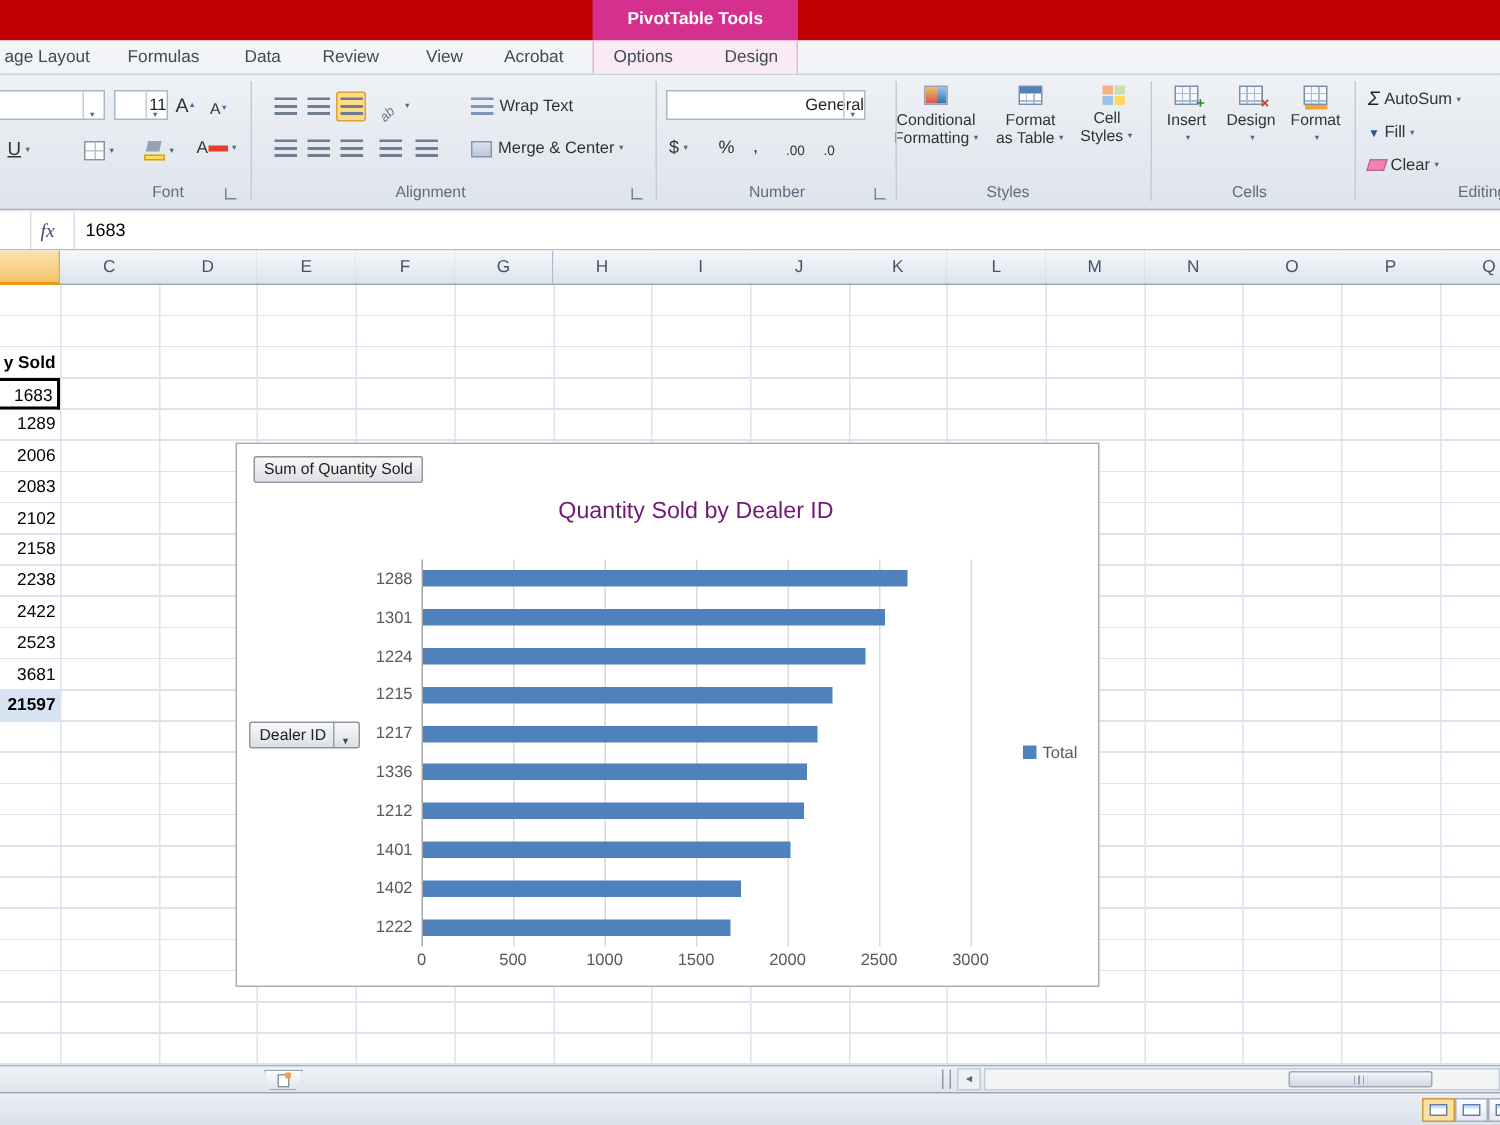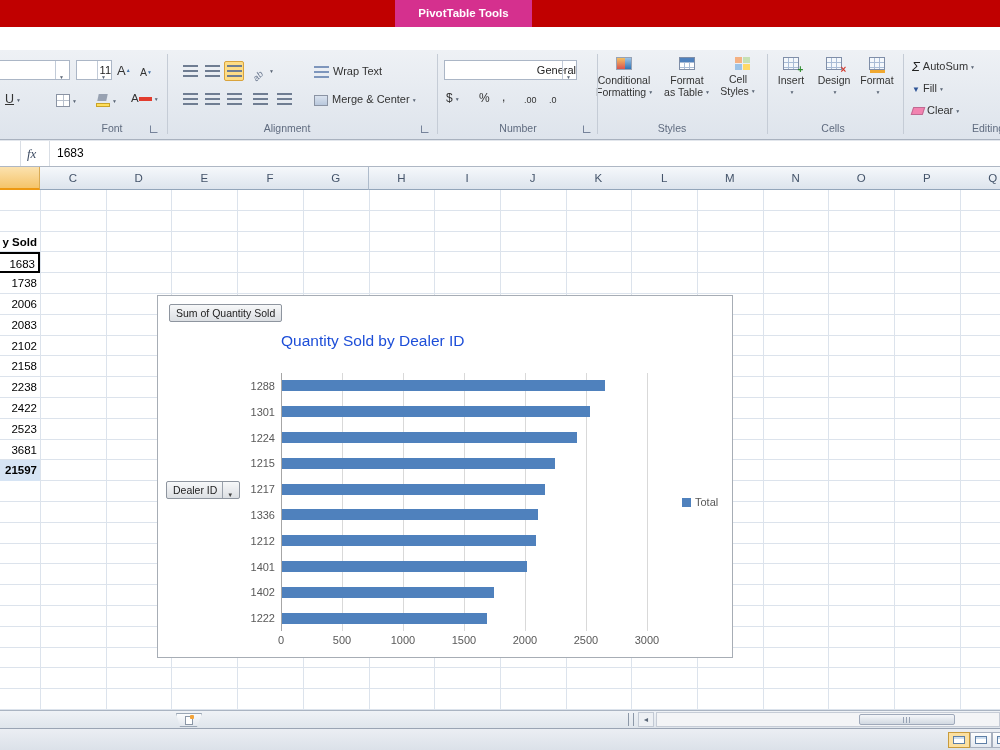--- a/index.html
+++ b/index.html
@@ -114,21 +114,21 @@
   
   #chart{position:absolute;left:157px;top:128px;width:576px;height:363px;background:#fff;
          border:1px solid #A7ADB5;box-sizing:border-box;z-index:5;}
   .fieldbtn{position:absolute;height:18px;background:linear-gradient(#F7F8F9,#DCDFE3);
             border:1px solid #8E959F;border-radius:2px;font-size:10.5px;color:#222;line-height:16px;
             box-sizing:border-box;padding:0 6px;white-space:nowrap;}
   #fb-value{left:11px;top:8px;}
   #fb-axis{left:8px;top:185px;padding-right:22px;}
   .ddzone{position:absolute;right:0;top:0;width:16px;height:100%;border-left:1px solid #9AA1AB;}
   .ddzone::after{content:"▼";font-size:6px;color:#444;position:absolute;left:4px;top:5px;}
-  #ctitle{position:absolute;left:123px;top:36px;width:366px;text-align:left;font-size:15.5px;color:#1d4ed8;}
+  #ctitle{position:absolute;left:123px;top:36px;width:366px;text-align:center;font-size:15.5px;color:#701a75;}
   .cgrid{position:absolute;top:77px;height:258px;width:1px;background:#D9D9D9;}
   .cgrid.axis{background:#A6A6A6;}
   .ctick{position:absolute;width:40px;text-align:center;font-size:11px;color:#595959;}
   .ccat{position:absolute;left:55px;width:62px;text-align:right;font-size:11px;color:#595959;
         height:26px;line-height:26px;}
   .cbar{position:absolute;left:124px;height:11px;}
   #legend{position:absolute;left:524px;top:200px;font-size:11px;color:#595959;white-space:nowrap;}
   #legend .sq{display:inline-block;width:9px;height:9px;background:#4F81BD;margin-right:4px;vertical-align:-1px;}
 
   
@@ -167,20 +167,33 @@
 </style>
 </head>
 <body>
 
 <div id="app">
 
   <div id="titlebar" style="background: rgb(192, 0, 0);">
     <div id="pivothdr" style="background: rgb(213, 48, 142);">PivotTable Tools</div>
   </div>
 
+  <div id="tabrow">
+    <div id="ctxbg"></div>
+    <div id="tabs-holder">
+        <div class="ribbontab" style="left: 0px;">age Layout</div>
+        <div class="ribbontab" style="left: 82px;">Formulas</div>
+        <div class="ribbontab" style="left: 160px;">Data</div>
+        <div class="ribbontab" style="left: 212px;">Review</div>
+        <div class="ribbontab" style="left: 281px;">View</div>
+        <div class="ribbontab" style="left: 333px;">Acrobat</div>
+        <div class="ribbontab" style="left: 406px;">Options</div>
+        <div class="ribbontab" style="left: 480px;">Design</div>
+      </div>
+  </div>
 
   <div id="ribbon">
 
     <div class="combo" style="left:-62px;top:10px;width:132px">
       <span class="dd"></span>
     </div>
     <div class="combo" style="left:76px;top:10px;width:36px">
       <span class="val">11</span>
       <span class="dd"></span>
     </div>
@@ -303,21 +316,21 @@
         <div class="colhead" style="left: 631.3px; width: 66.7px;">L</div>
         <div class="colhead" style="left: 697px; width: 66.7px;">M</div>
         <div class="colhead" style="left: 762.7px; width: 66.7px;">N</div>
         <div class="colhead" style="left: 828.4px; width: 66.7px;">O</div>
         <div class="colhead" style="left: 894.1px; width: 66.7px;">P</div>
         <div class="colhead" style="left: 959.8px; width: 66.7px;">Q</div>
       </div>
     <div id="datacol">
         <div class="cell bold" style="top: 64.6px;">y Sold</div>
         <div class="cell active-cell" style="top: 85.4px;">1683</div>
-        <div class="cell" style="top: 106.2px;">1738</div>
+        <div class="cell" style="top: 106.2px;">1289</div>
         <div class="cell" style="top: 127px;">2006</div>
         <div class="cell" style="top: 147.8px;">2083</div>
         <div class="cell" style="top: 168.6px;">2102</div>
         <div class="cell" style="top: 189.4px;">2158</div>
         <div class="cell" style="top: 210.2px;">2238</div>
         <div class="cell" style="top: 231px;">2422</div>
         <div class="cell" style="top: 251.8px;">2523</div>
         <div class="cell" style="top: 272.6px;">3681</div>
         <div class="cell bold" style="top: 293.4px; background: rgb(214, 228, 244);">21597</div>
       </div>

